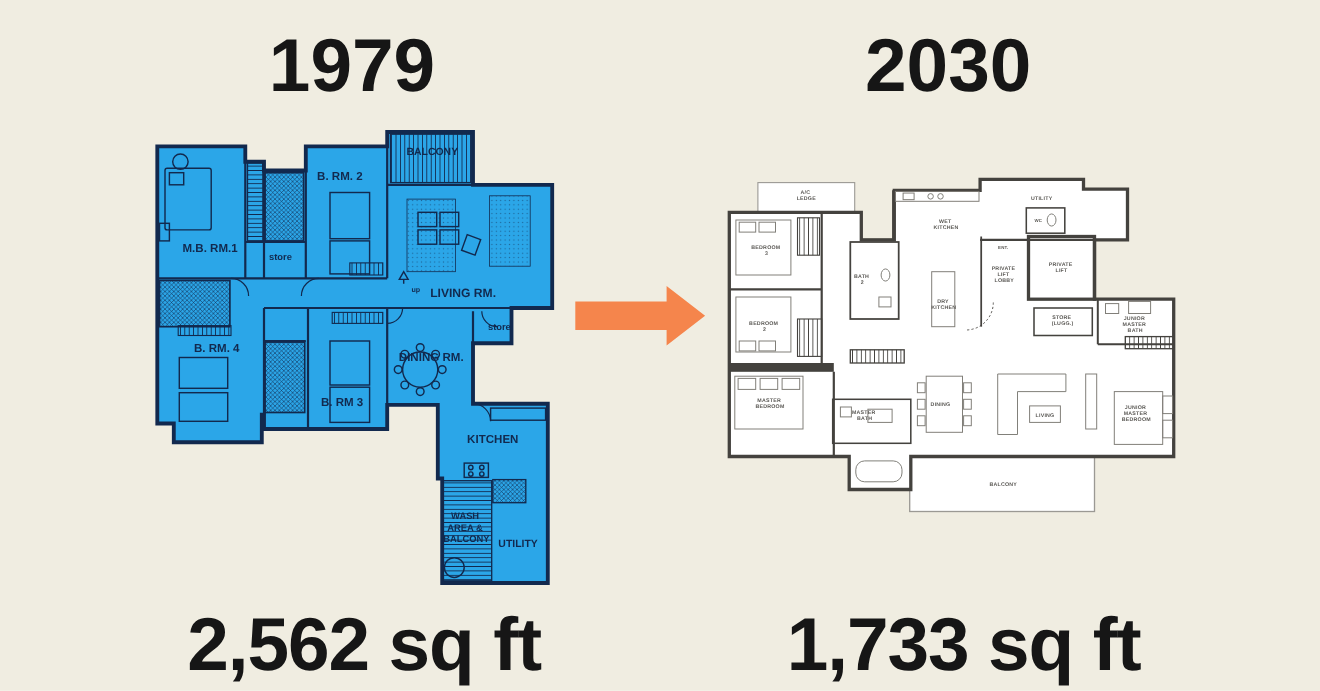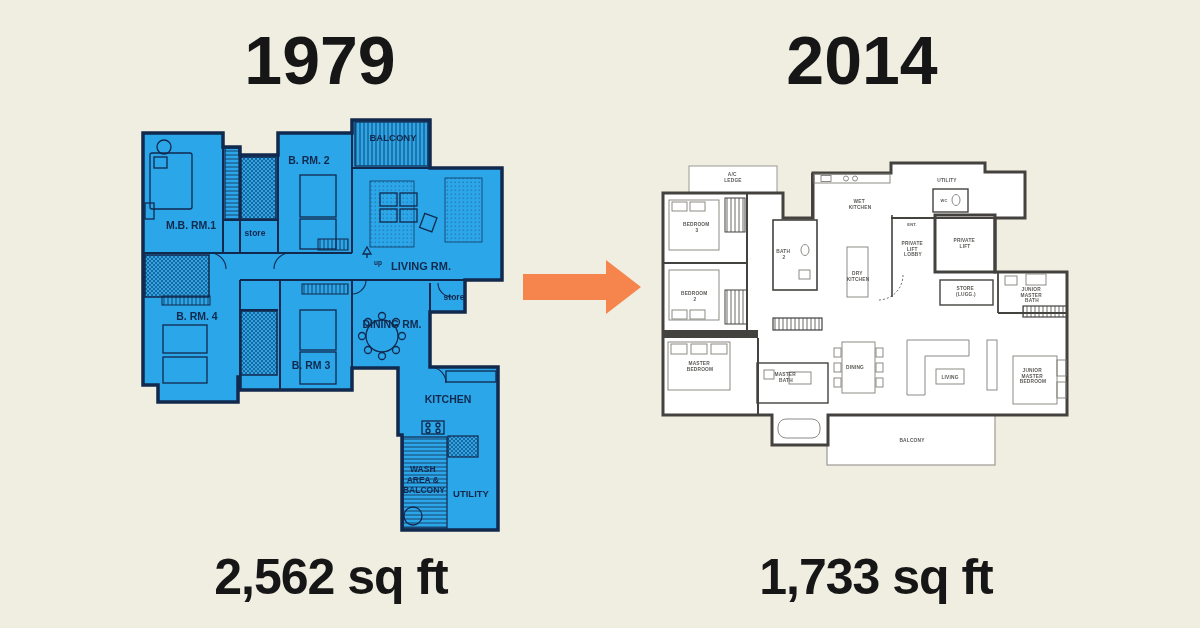--- a/index.html
+++ b/index.html
@@ -1,31 +1,31 @@
 <!DOCTYPE html>
 <html><head>
 <meta charset="utf-8">
 <style>
   html,body{margin:0;padding:0;}
   body{font-family:"Liberation Sans", sans-serif;}
   .canvas{position:relative;width:1200px;height:628px;background:#F0EDE1;overflow:hidden;}
   .year-title{position:absolute;top:26px;transform:translateX(-50%);font-size:68px;font-weight:700;color:#161616;letter-spacing:0;line-height:1;}
-  .area-label{position:absolute;top:552px;transform:translateX(-50%);font-size:50px;font-weight:700;color:#161616;letter-spacing:-1px;line-height:1;}
+  .area-label{position:absolute;top:552px;transform:translateX(-50%);font-size:68px;font-weight:700;color:#161616;letter-spacing:-1px;line-height:1;}
   .plan{position:absolute;}
   svg text{font-family:"Liberation Sans", sans-serif;}
   .lbl79{fill:#12294E;font-weight:700;}
   .lbl21{fill:#5b5955;font-weight:700;letter-spacing:.2px;}
 </style>
 </head>
 <body>
 
 <div class="canvas" style="background: rgb(240, 237, 225); text-decoration: underline;">
 
   <div class="year-title" style="left:320px">1979</div>
-  <div class="year-title" style="left:862px">2014</div>
+  <div class="year-title" style="left:862px">2030</div>
 
   <svg class="plan" style="left:130px;top:105px;width:400px;height:450px" viewBox="0 0 400 450">
     <defs>
       <pattern id="h1" width="4" height="4" patternUnits="userSpaceOnUse">
         <path d="M0,0 L4,4 M4,0 L0,4" stroke="#12294E" stroke-width="0.5"></path>
       </pattern>
       <pattern id="v1" width="4" height="4" patternUnits="userSpaceOnUse">
         <path d="M2,0 V4" stroke="#12294E" stroke-width="0.8"></path>
       </pattern>
       <pattern id="l1" width="4" height="4" patternUnits="userSpaceOnUse">

